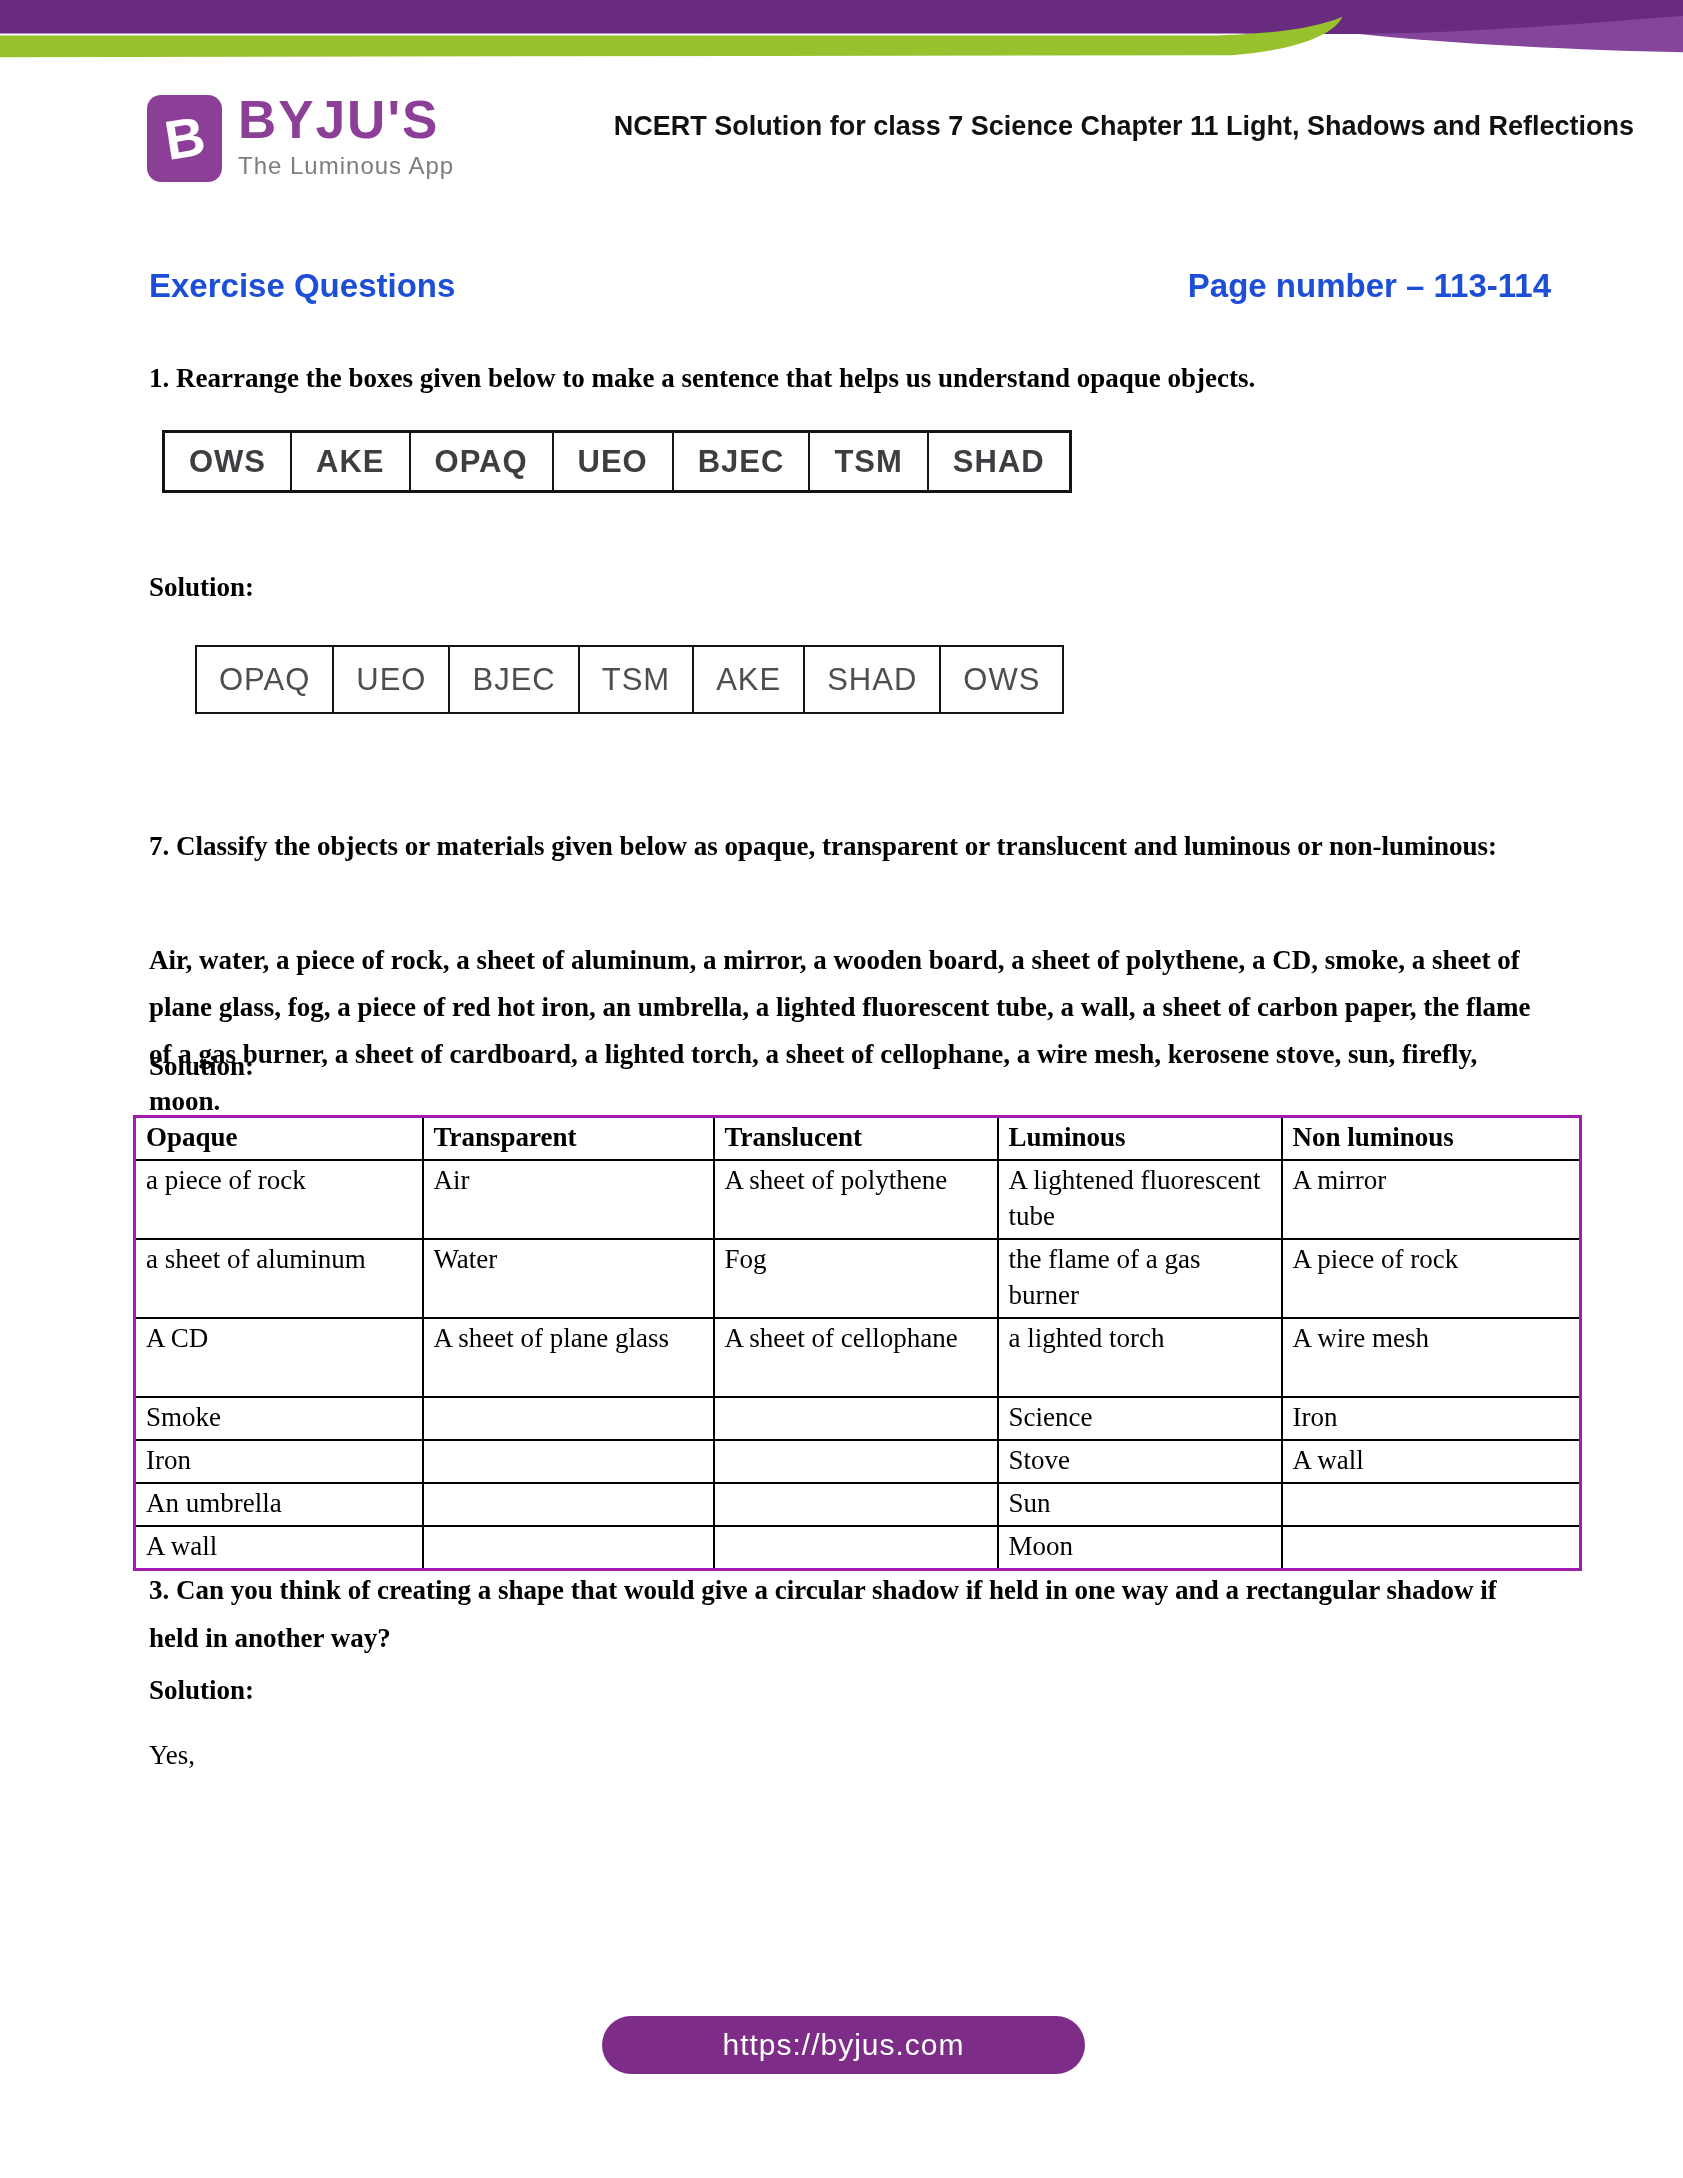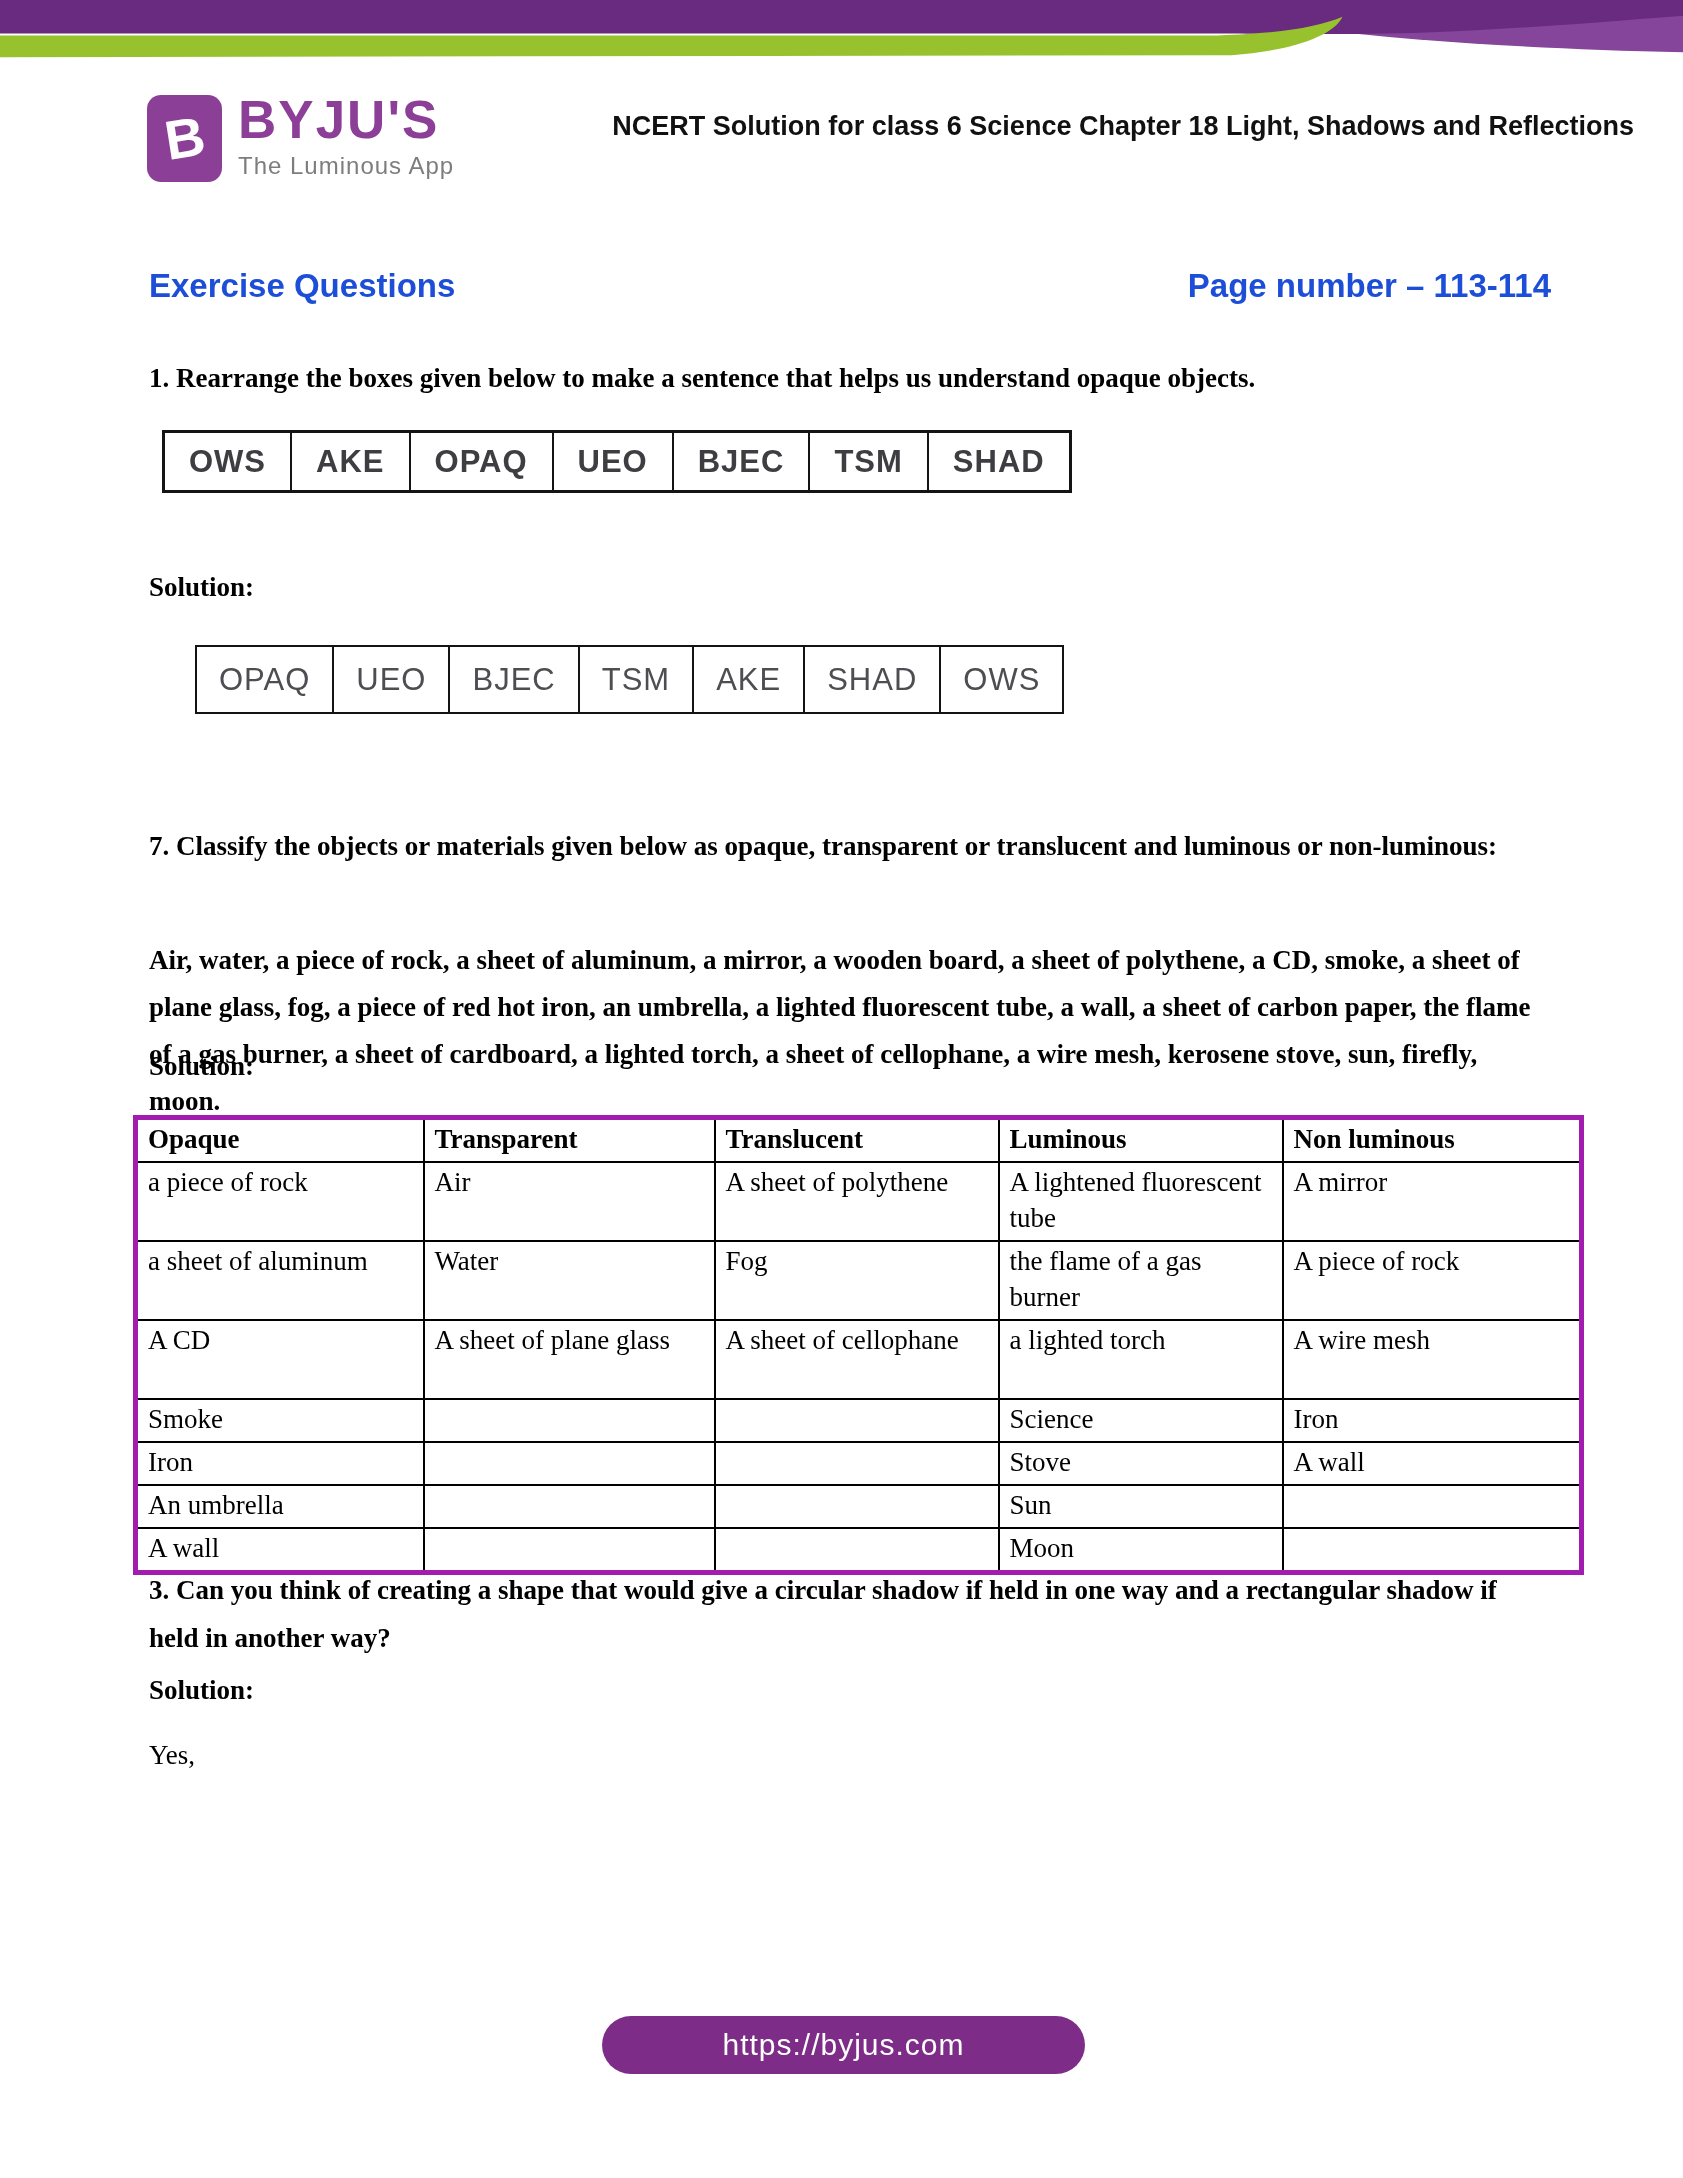--- a/index.html
+++ b/index.html
@@ -83,21 +83,21 @@
   
   #class-table {
     top:1115px; left:133px; width:1446px;
     border-collapse:collapse; table-layout:fixed;
     font-size:27px; line-height:36px;
   }
   #class-table td, #class-table th {
     border:2px solid #000; vertical-align:top; text-align:left;
     padding:1px 10px 4px 10px; overflow:hidden;
   }
-  #class-table { border:5px solid #a21caf; }
+  #class-table { border:3px solid #a21caf; }
   #class-table th { font-weight:bold; height:38px; }
   #class-table tr.h-tall td { height:79px; }
   #class-table tr.h-mid  td { height:71px; }
   #class-table tr.h-short td { height:37px; }
 
   
   .footer-pill {
     top:2016px; left:602px; width:483px; height:58px; border-radius:30px;
     background:var(--pill-purple,#7d2d87);
     display:flex; align-items:center; justify-content:center;
@@ -117,21 +117,21 @@
   </svg>
 
   <div class="abs logo-icon">
     <span>B</span>
   </div>
   <div class="abs logo-text">
     <div class="logo-brand">BYJU'S</div>
     <div class="logo-tagline">The Luminous App</div>
   </div>
 
-  <div class="abs doc-title">NCERT Solution for class 6 Science Chapter 18 Light, Shadows and Reflections</div>
+  <div class="abs doc-title">NCERT Solution for class 7 Science Chapter 11 Light, Shadows and Reflections</div>
 
   <div class="abs heading-row">
     <span>Exercise Questions</span>
     <span>Page number – 113-114</span>
   </div>
 
   <div class="abs qtext" style="top:354px;">1. Rearrange the boxes given below to make a sentence that helps us understand opaque objects.</div>
 
   <div class="abs word-row" id="boxes-q1">
     <div class="cell">OWS</div>

